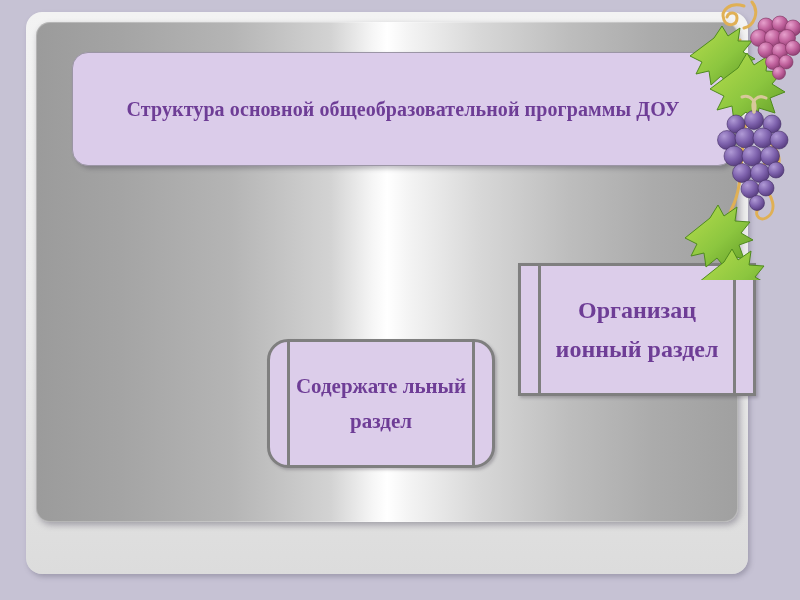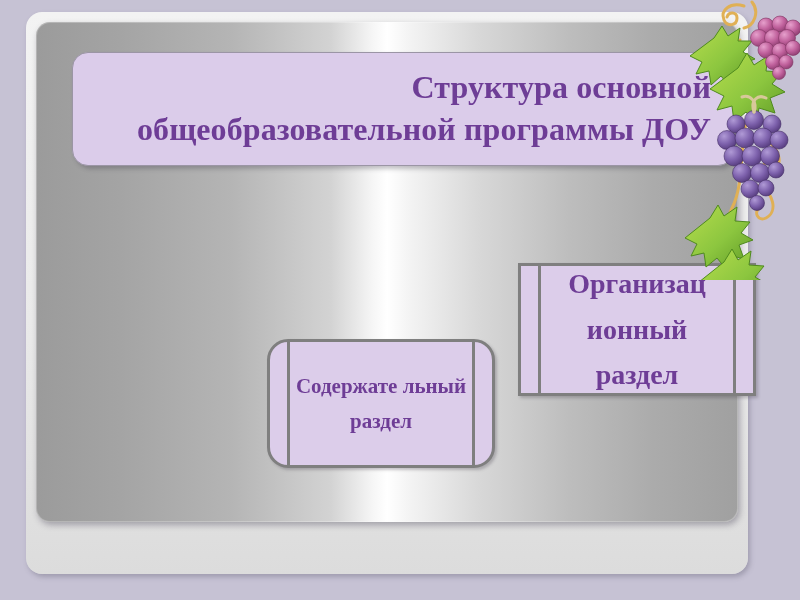--- a/index.html
+++ b/index.html
@@ -70,21 +70,21 @@
     box-shadow: 3px 3px 4px rgba(60,55,70,0.30);
     display: flex;
     align-items: center;
     justify-content: center;
     box-sizing: border-box;
     padding: 0 22px;
   }
   .title-text {
     color: #6e3d96;
     font-weight: bold;
-    font-size: 32px;
+    font-size: 20px;
     line-height: 1.30;
     text-align: right;
     letter-spacing: 0.1px;
   }
 
   
   .proc-box {
     position: absolute;
     box-sizing: border-box;
     background: #dccdea;
@@ -119,21 +119,21 @@
     box-sizing: border-box;
   }
 
   
   #box-target  { left: 44px;  top: 258px; width: 194px; height: 110px; }
   #box-content { left: 267px; top: 339px; width: 228px; height: 129px; border-radius: 21px; }
   #box-org     { left: 518px; top: 263px; width: 238px; height: 133px; }
 
   #box-target  .proc-label { font-size: 22px; line-height: 1.62; }
   #box-content .proc-label { font-size: 21px; line-height: 1.62; }
-  #box-org     .proc-label { font-size: 28px; line-height: 1.62; }
+  #box-org     .proc-label { font-size: 24px; line-height: 1.62; }
 
   
   .vine {
     position: absolute;
     right: 0;
     top: 0;
     width: 120px;
     height: 280px;
     pointer-events: none;
   }

